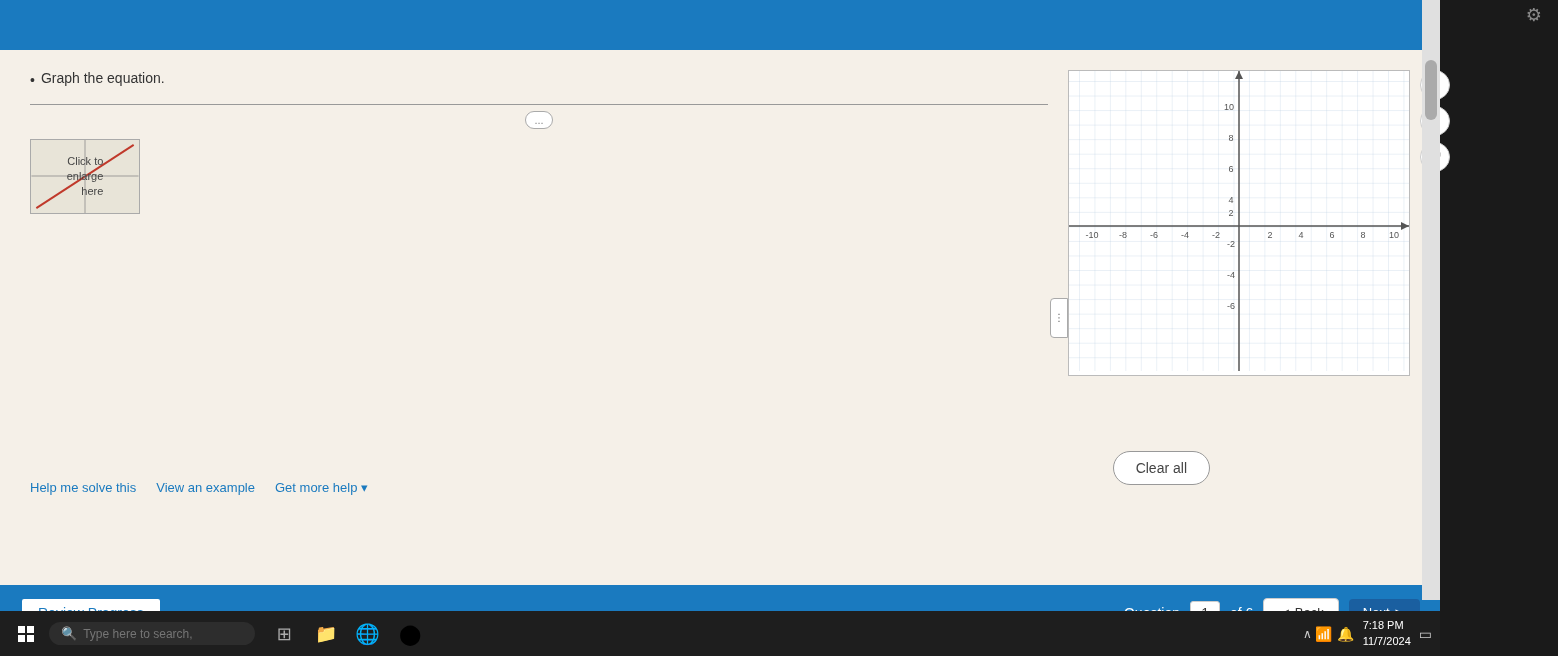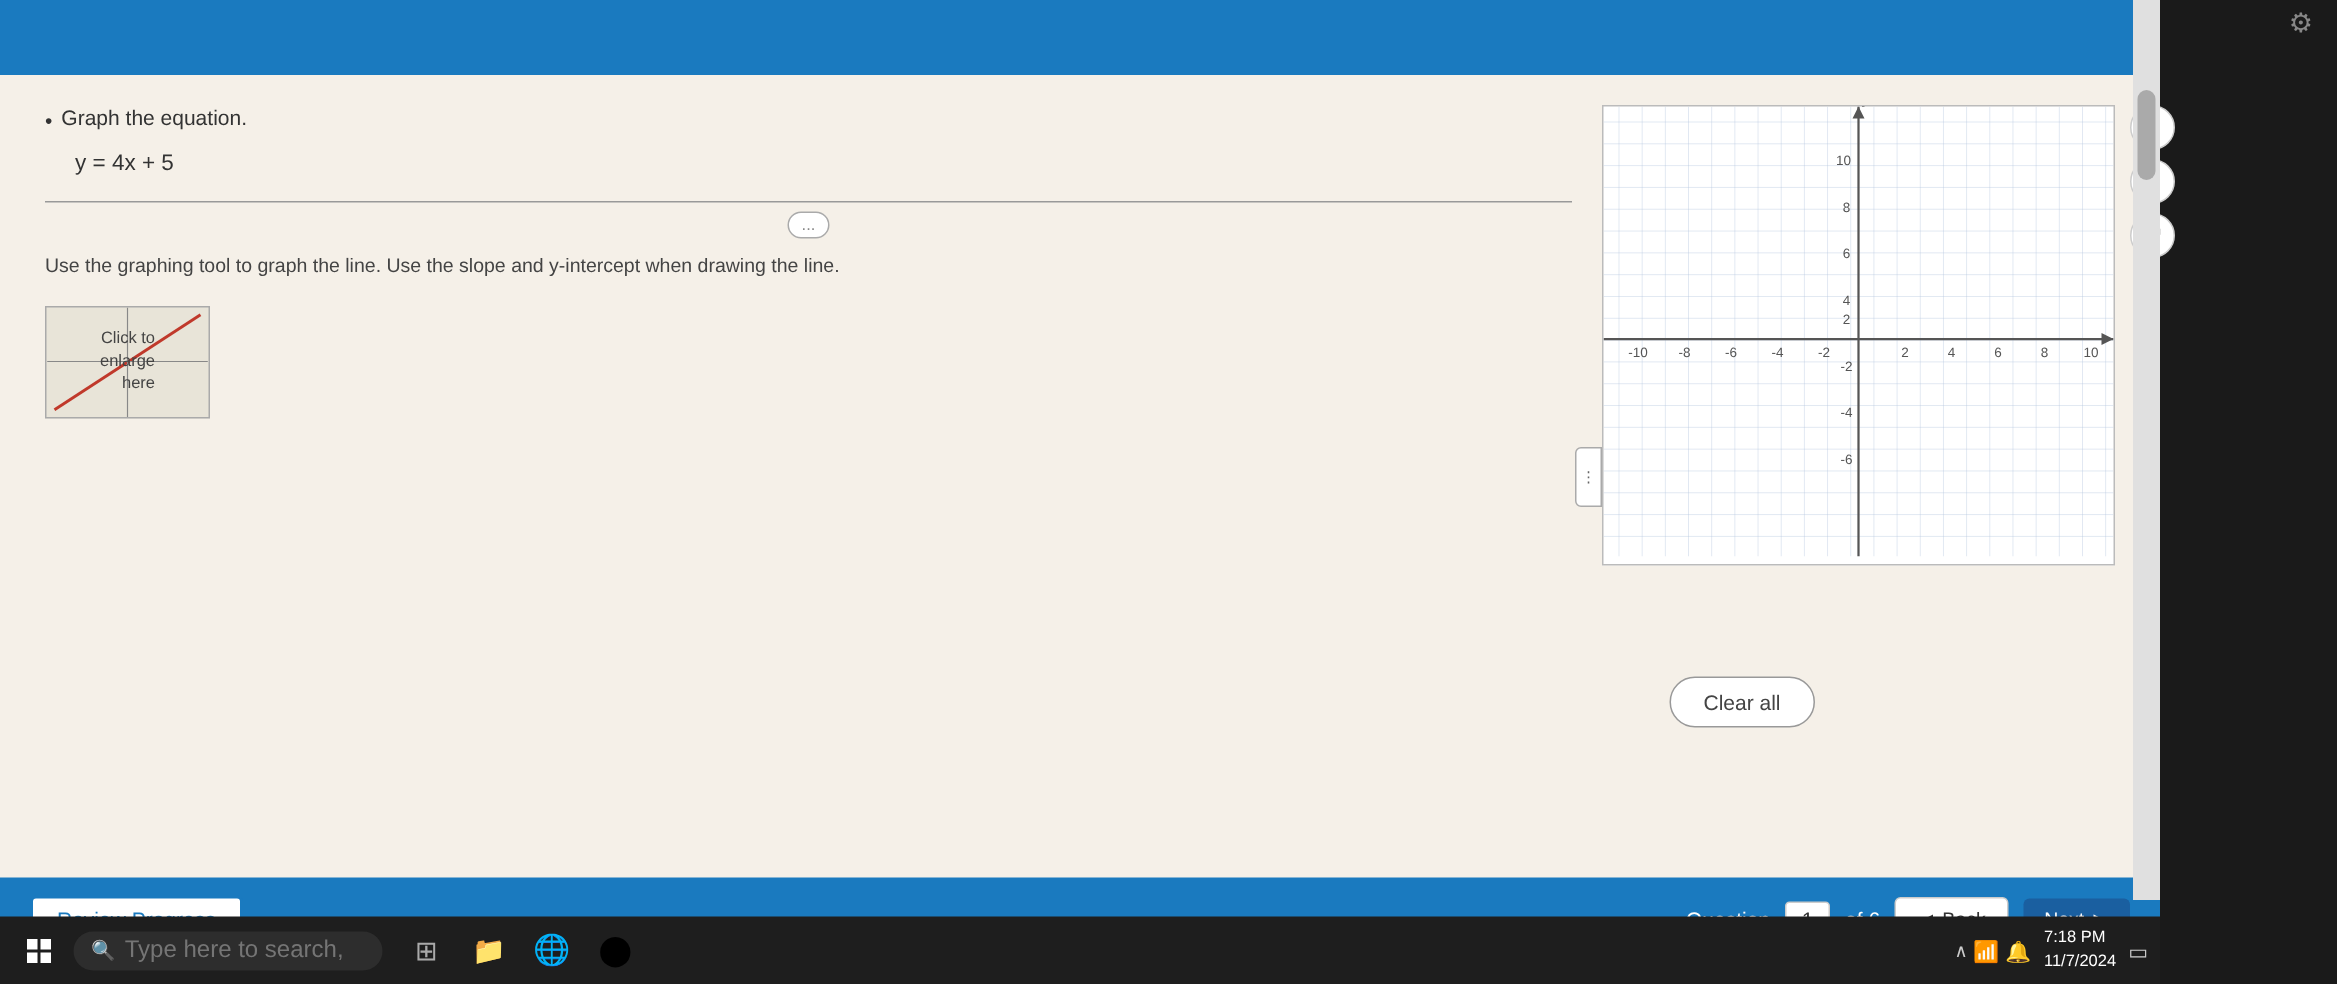--- a/index.html
+++ b/index.html
@@ -406,30 +406,26 @@
 
   <div class="top-bar"></div>
 
   <div class="content-area">
 
     <div class="left-panel">
       <div style="display:flex; align-items:flex-start; gap:6px;">
         <span style="font-size:14px; color:#333; margin-top:2px;">•</span>
         <span style="font-size:14px; color:#333;text-align:right;">Graph the equation.</span>
       </div>
-      <div style="margin-left: 20px;">
-        <span style="font-size:15px; color:#333;">y = 4x + 5</span>
-      </div>
       <hr class="divider-line" style="position:relative;">
       <div class="drag-handle">
         <div class="drag-pill">
           <span>...</span>
         </div>
       </div>
-      <p class="instruction-text">Use the graphing tool to graph the line. Use the slope and y-intercept when drawing the line.</p>
 
       <div style="display:flex; gap:10px; margin-top:8px;">
         <div class="graph-thumbnail">
           <svg class="thumbnail-line" viewBox="0 0 110 75">
             <line x1="5" y1="70" x2="105" y2="5" stroke="#c0392b" stroke-width="2"></line>
             <line x1="0" y1="37" x2="110" y2="37" stroke="#888" stroke-width="0.8"></line>
             <line x1="55" y1="0" x2="55" y2="75" stroke="#888" stroke-width="0.8"></line>
           </svg>
           <div class="graph-thumbnail-label">
             <div>Click to</div>
@@ -490,20 +486,25 @@
           <text x="152" y="197" font-size="9" fill="#555" text-anchor="middle">-4</text>
           <text x="152" y="228" font-size="9" fill="#555" text-anchor="middle">-6</text>
         </svg>
       </div>
     </div>
 
     <div class="action-buttons">
       <button class="clear-all-btn">Clear all</button>
     </div>
 
+    <div class="help-links">
+      <a class="help-link">Help me solve this</a>
+      <a class="help-link">View an example</a>
+      <a class="help-link">Get more help ▾</a>
+    </div>
 
   </div>
 
   <div class="bottom-bar">
     <button class="review-progress-btn">Review Progress</button>
     <div class="question-nav">
       <span class="question-text">Question</span>
       <div class="question-num-box">1</div>
       <span class="of-text">of 6</span>
       <button class="nav-btn">◄ Back</button>
@@ -522,21 +523,21 @@
   <div class="win-start">
     <div class="win-grid">
       <div class="win-cell"></div>
       <div class="win-cell"></div>
       <div class="win-cell"></div>
       <div class="win-cell"></div>
     </div>
   </div>
   <div class="search-bar">
     <span style="color:#aaa; font-size:13px;">🔍</span>
-    <input type="text" style="background: transparent; border: none; color: #0ea5e9; font-size: 16px; outline: none; width: 160px;" placeholder="Type here to search,">
+    <input type="text" style="background: transparent; border: none; color: #0ea5e9; font-size: 12px; outline: none; width: 160px;" placeholder="Type here to search,">
   </div>
   <div class="taskbar-icons">
     <div class="taskbar-icon" style="color:#aaa;">⊞</div>
     <div class="taskbar-icon" style="color:#f0a030;">📁</div>
     <div class="taskbar-icon" style="font-size:20px;">🌐</div>
     <div class="taskbar-icon" style="font-size:20px;">⬤</div>
   </div>
   <div class="taskbar-right">
     <div class="system-tray">
       <span style="font-size:12px; color:#ccc;">∧</span>

